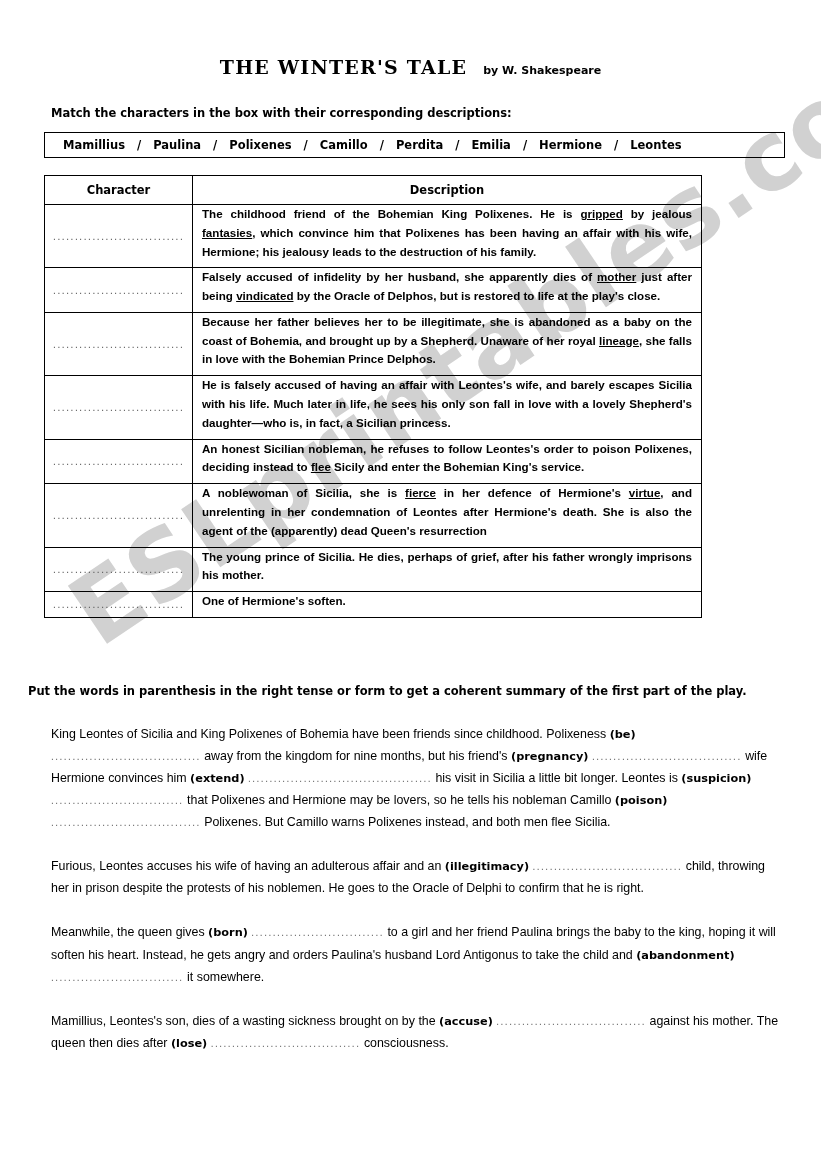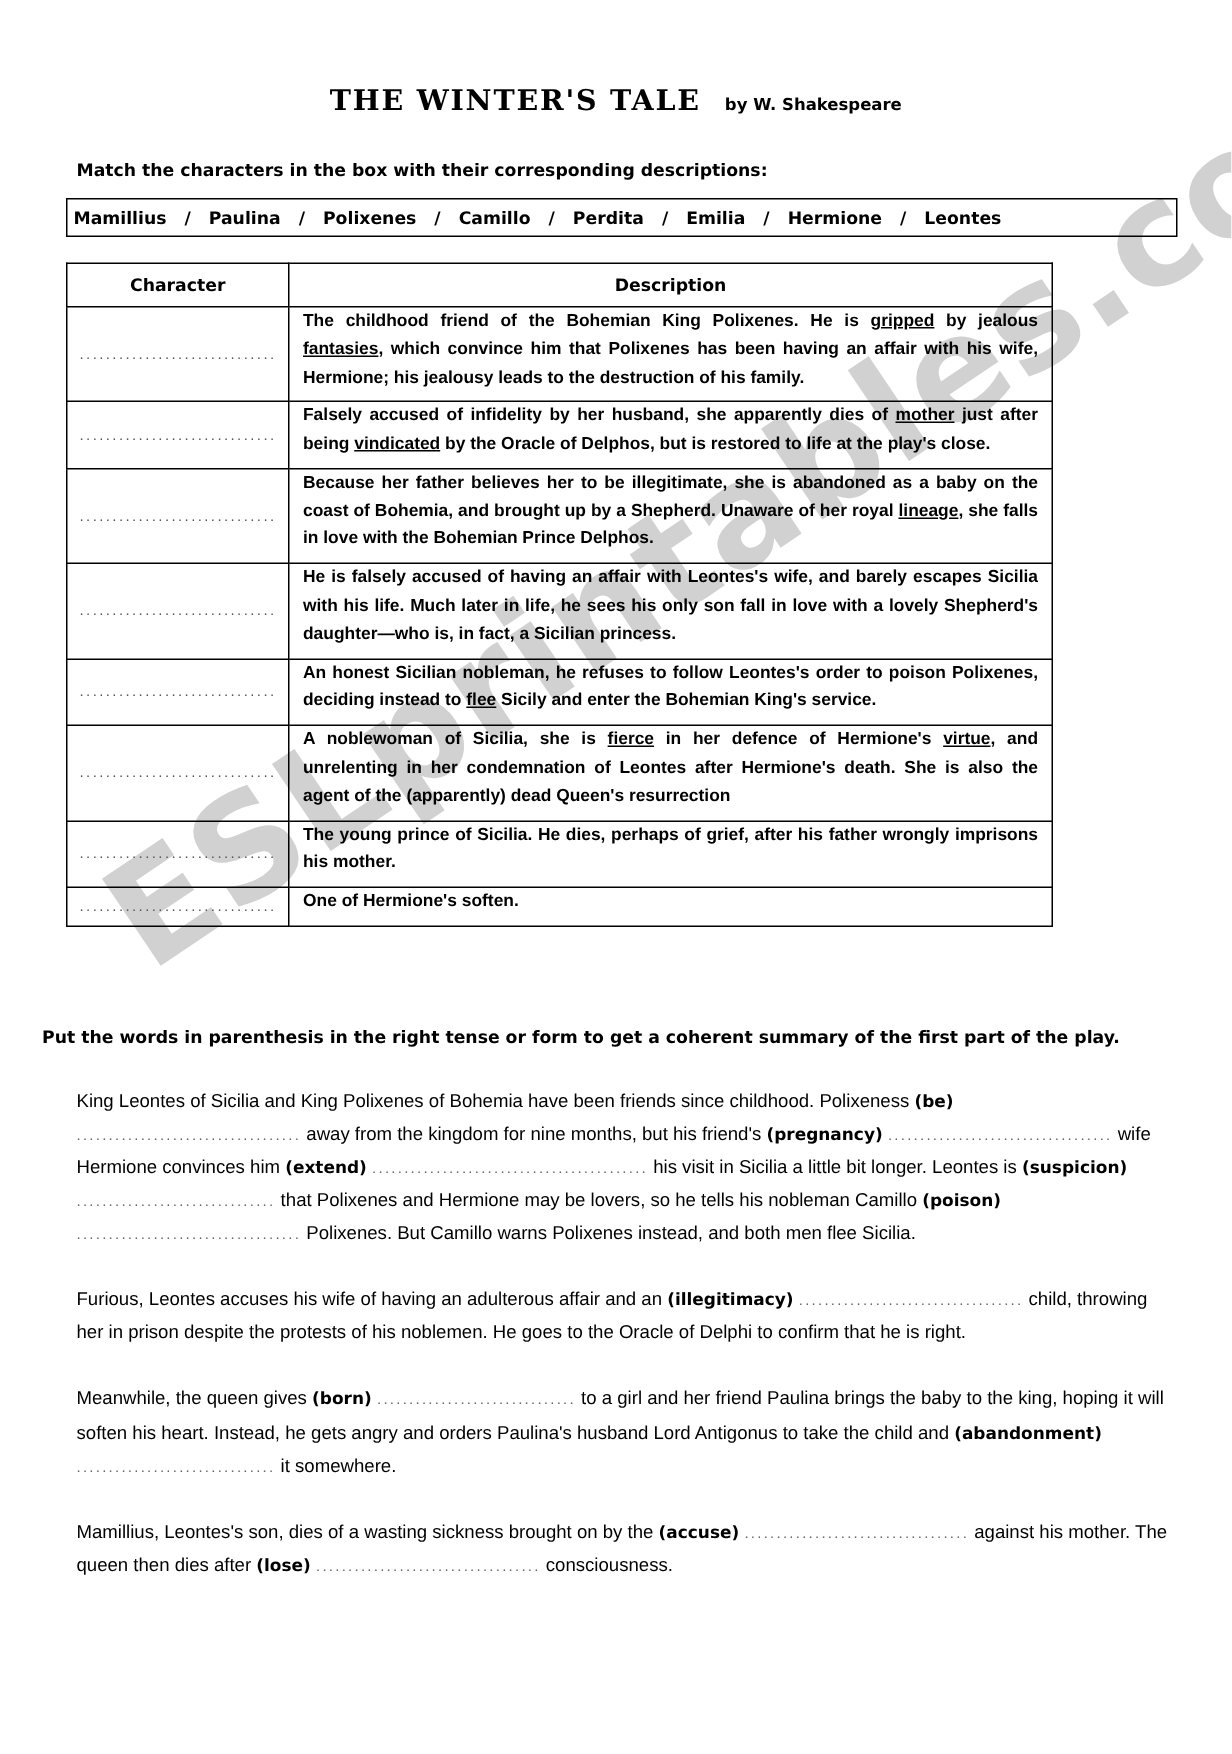--- a/index.html
+++ b/index.html
@@ -75,21 +75,21 @@
     font-size: 11.5px;
     margin-left: 51px;
     margin-right: 40px;
   }
   #instruction-1 { margin-top: 28px; }
 
   
   #word-bank {
     margin: 12px 36px 0 44px;
     border: 1px solid #000;
-    padding: 5px 0;
+    padding: 5px 14px;
     font-family: "DejaVu Sans", sans-serif;
     font-weight: bold;
     font-size: 11.5px;
     box-sizing: border-box;
   }
   #word-bank .wb-item { margin: 0 4px; }
   #word-bank .wb-sep  { margin: 0 8px; font-weight: bold; }
 
   
   #match-table {

